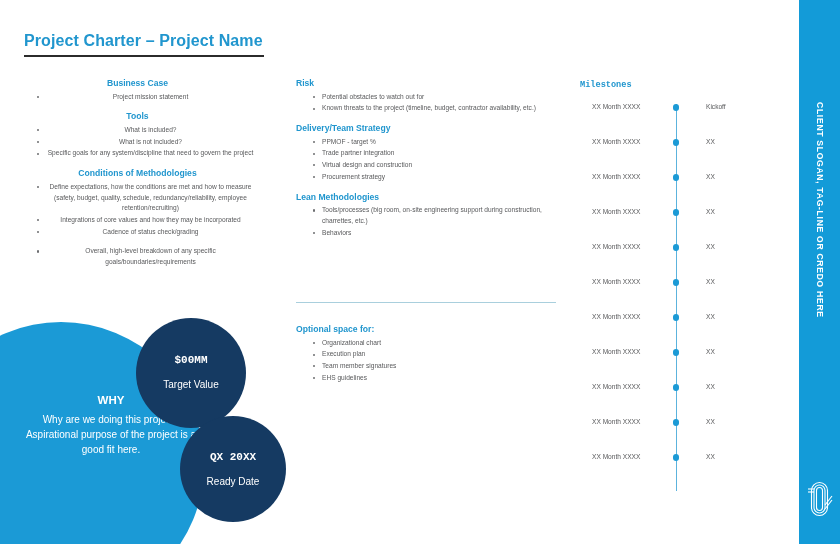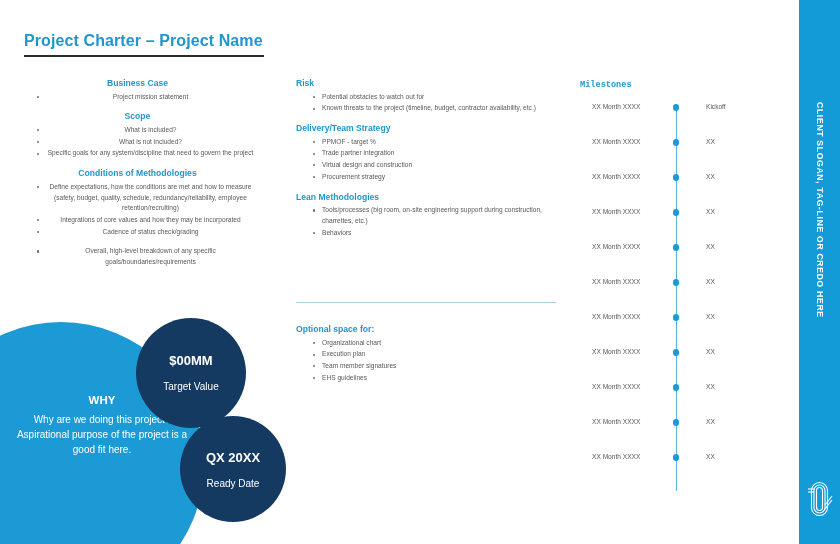--- a/index.html
+++ b/index.html
@@ -160,21 +160,21 @@
     position: absolute;
     left: -82px;
     top: 322px;
     width: 286px;
     height: 286px;
     border-radius: 50%;
     background: #1B9AD6;
   }
   .why-inner {
     position: absolute;
-    left: 98px;
+    left: 107px;
     top: 72px;
     width: 172px;
     text-align: center;
     color: #ffffff;
   }
   .why-title {
     font-size: 11.5px;
     font-weight: bold;
     margin-bottom: 6px;
   }
@@ -192,23 +192,24 @@
   }
   .nav-1 {
     left: 136px; top: 318px;
     width: 110px; height: 110px;
   }
   .nav-2 {
     left: 180px; top: 416px;
     width: 106px; height: 106px;
   }
   .nav-big {
-    font-size: 13px;
+    font-size: 11px;
     font-weight: bold;
     line-height: 1.1;
+    font-family: Liberation Mono, monospace;
   }
   .nav-sub {
     font-size: 10px;
     line-height: 1.1;
     margin-top: 13px;
   }
   .nav-1 .nav-inner { padding-top: 36px; }
   .nav-2 .nav-inner { padding-top: 35px; }
 
   
@@ -255,21 +256,21 @@
   <div class="title-rule"></div>
 
   <div class="col col-1" id="col-left">
       <div class="sec-block">
         <div class="sec-head">Business Case</div>
         <ul class="bul">
           <li>Project mission statement</li>
         </ul>
       </div>
       <div class="sec-block">
-        <div class="sec-head">Scope</div>
+        <div class="sec-head">Tools</div>
         <ul class="bul">
           <li>What is included?</li>
           <li>What is not included?</li>
           <li>Specific goals for any system/discipline that need to govern the project</li>
         </ul>
       </div>
       <div class="sec-block">
         <div class="sec-head">Conditions of Methodologies</div>
         <ul class="bul">
           <li>Define expectations, how the conditions are met and how to measure (safety, budget, quality, schedule, redundancy/reliability, employee retention/recruiting)</li>

